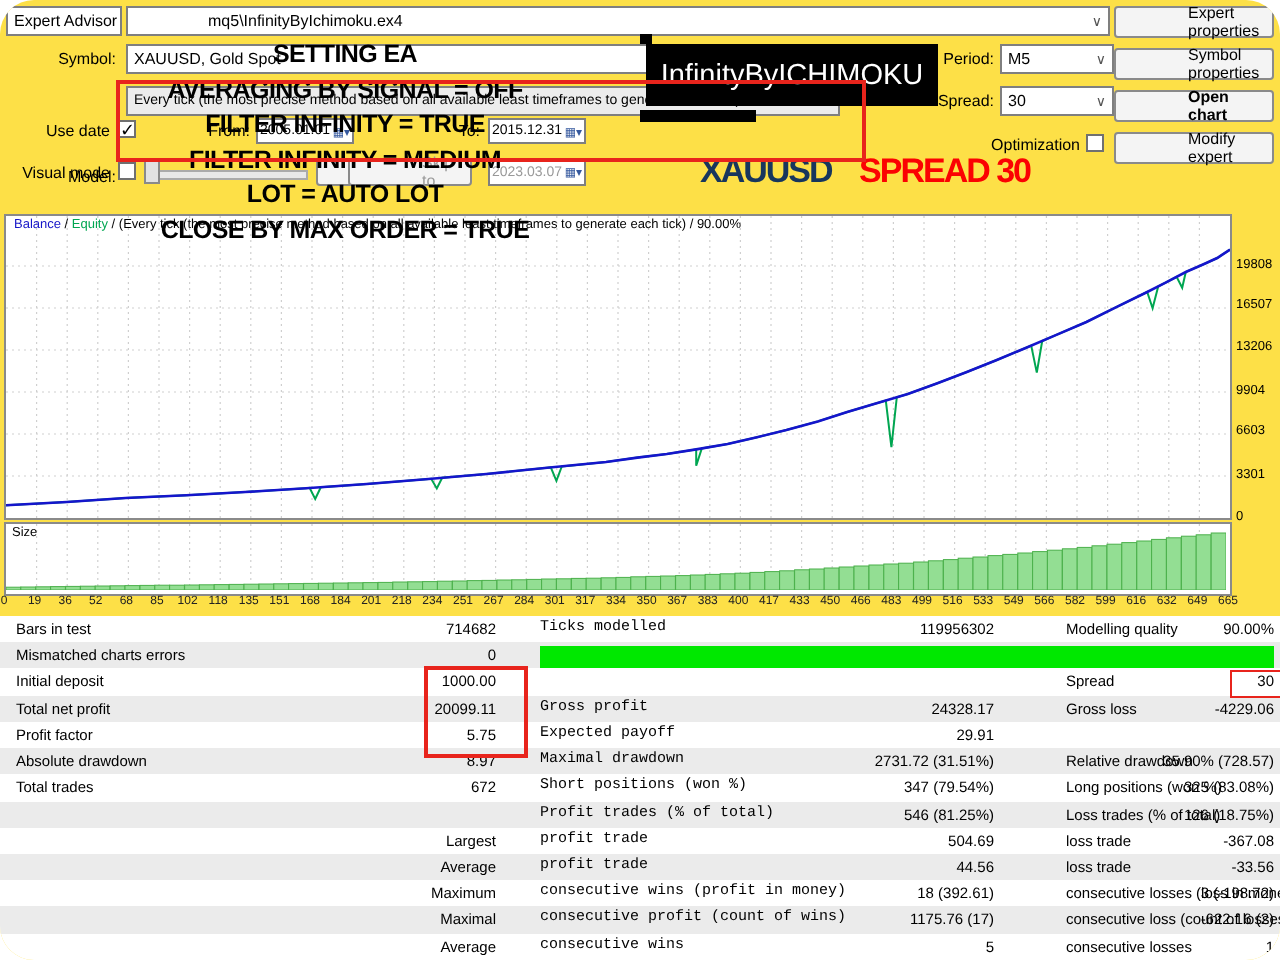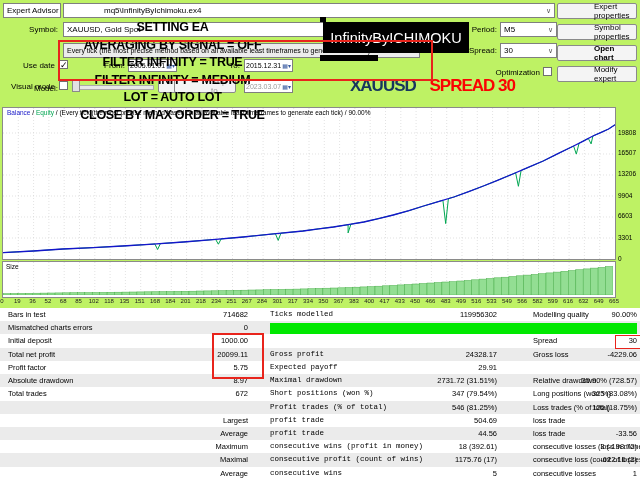--- a/index.html
+++ b/index.html
@@ -1,17 +1,17 @@
 <!DOCTYPE html>
 <html><head>
 <meta charset="utf-8">
 <style>
   html,body{margin:0;padding:0;}
-  #app{position:relative;width:640px;height:480px;background:#bef264;overflow:hidden;
-       font-family:"Liberation Sans",sans-serif;color:#000;}
+  #app{position:relative;width:640px;height:480px;background:#fde047;overflow:hidden;
+       font-family:"Liberation Sans",sans-serif;color:#000;border-radius:17px;}
   
   .combo{position:absolute;height:15px;background:#fff;border:1px solid #7f7f7f;
          box-sizing:border-box;display:flex;align-items:center;padding:0 3px;font-size:8px;white-space:nowrap;overflow:hidden;}
   .combo .arr{margin-left:auto;font-size:7px;color:#555;padding-left:3px;}
   .btn{position:absolute;width:80px;height:16px;background:#f4f4f4;border:1px solid #8a8a8a;
        border-radius:2px;box-sizing:border-box;font-size:8px;display:flex;align-items:center;justify-content:center;padding-left:36px;}
   .lbl{position:absolute;font-size:8px;text-align:right;white-space:nowrap;}
   .chk{position:absolute;width:9px;height:9px;background:#fff;border:1px solid #707070;box-sizing:border-box;
        font-size:9px;line-height:8px;text-align:center;}
   .datef{position:absolute;height:13px;width:49px;background:#fff;border:1px solid #7f7f7f;box-sizing:border-box;
@@ -469,20 +469,21 @@
         <span class="cell c2v">546 (81.25%)</span>
         <span class="cell c3l">Loss trades (% of total)</span>
         <span class="cell c3v">126 (18.75%)</span>
       </div>
       <div class="trow">
         <span class="cell c1l"></span>
         <span class="cell c1v">Largest</span>
         <span class="cell c2l">profit trade</span>
         <span class="cell c2v">504.69</span>
         <span class="cell c3l">loss trade</span>
+        <span class="cell c3v">-367.08</span>
       </div>
       <div class="trow">
         <span class="cell c1l"></span>
         <span class="cell c1v">Average</span>
         <span class="cell c2l">profit trade</span>
         <span class="cell c2v">44.56</span>
         <span class="cell c3l">loss trade</span>
         <span class="cell c3v">-33.56</span>
       </div>
       <div class="trow">

